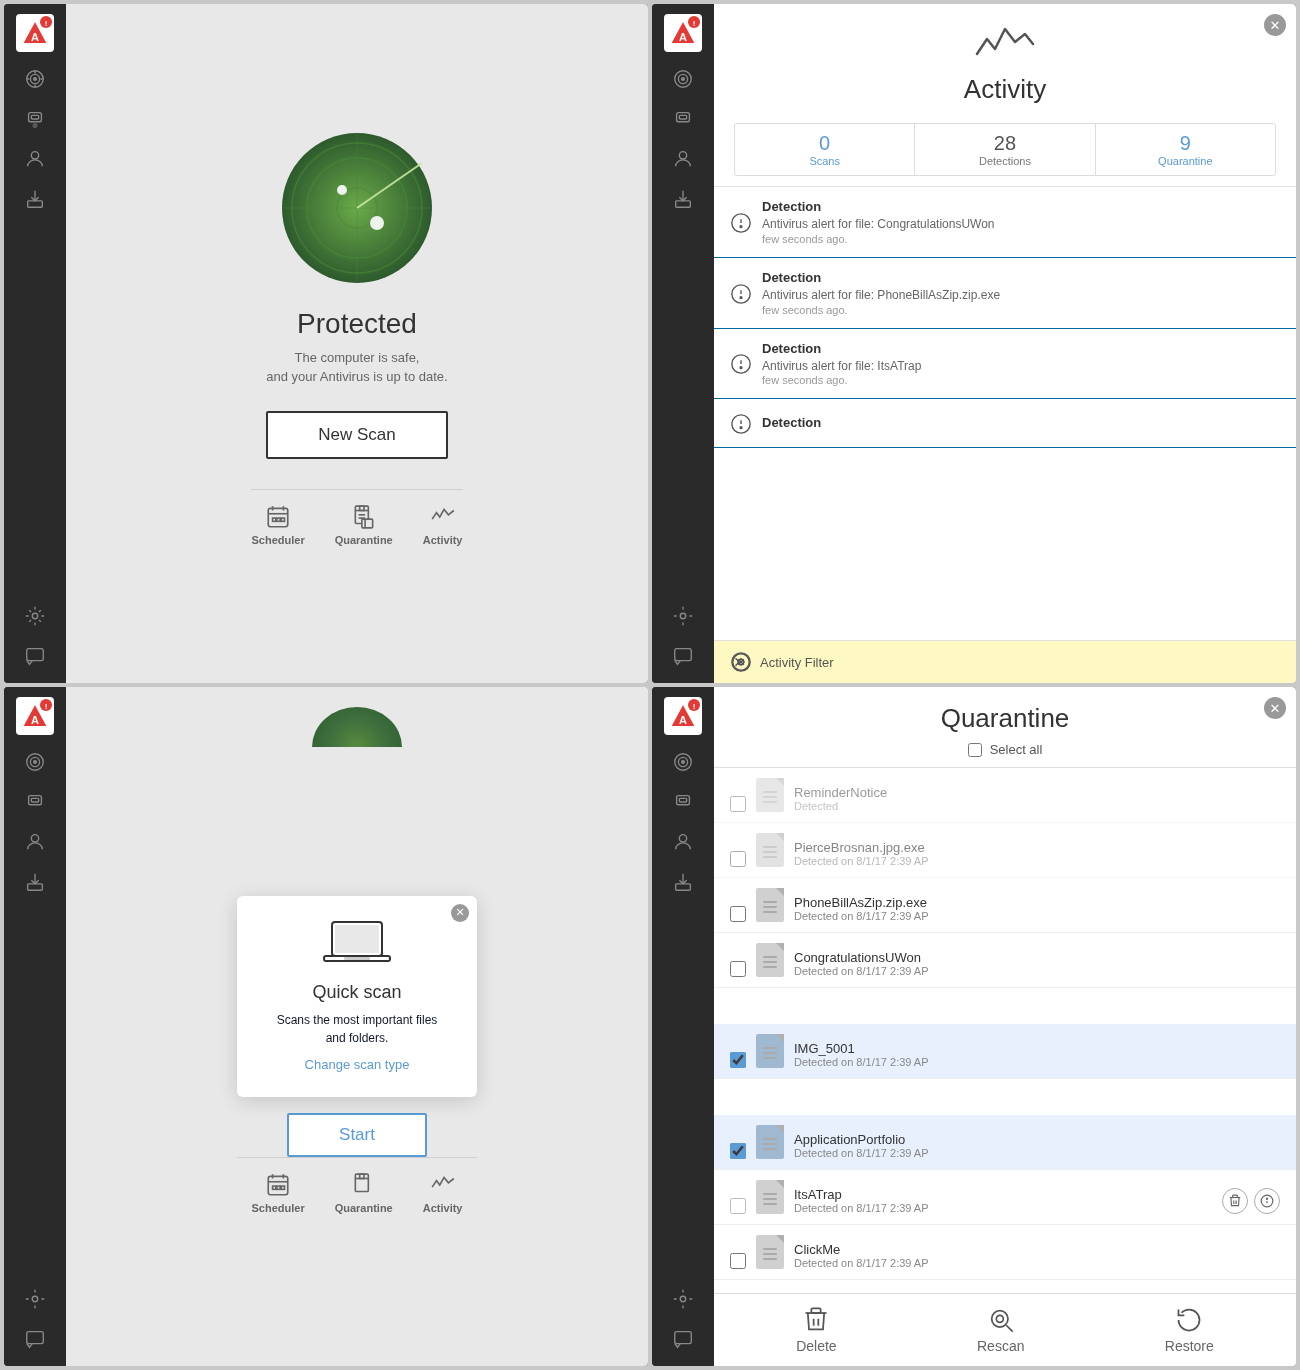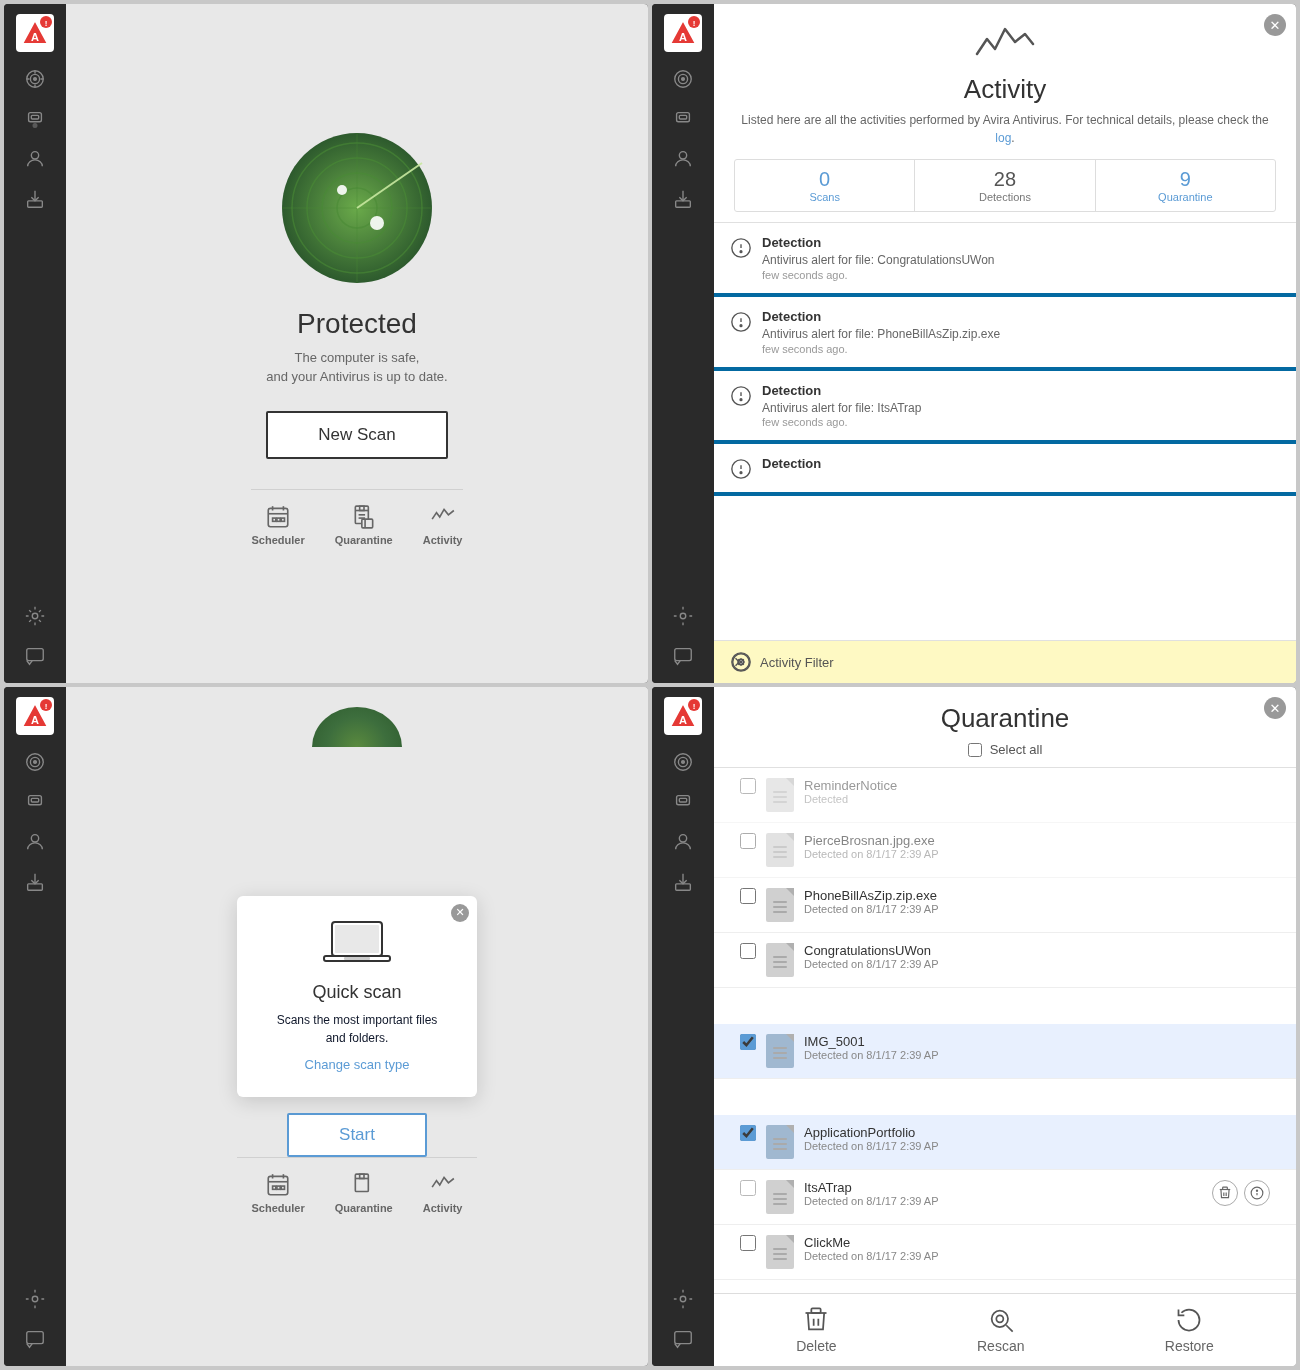--- a/index.html
+++ b/index.html
@@ -204,23 +204,23 @@
     }
     .stat-label.gray { color: #777; }
 
     .activity-list {
       flex: 1;
       overflow-y: auto;
       padding: 0;
     }
     .activity-item {
       display: flex;
-      align-items: flex-start;
+      align-items: center;
       padding: 12px 16px;
-      border-bottom: 4px solid #0369a1;
+      border-bottom: 1px solid #0369a1;
       gap: 10px;
     }
     .activity-item-icon {
       width: 22px;
       height: 22px;
       flex-shrink: 0;
       margin-top: 2px;
       color: #555;
     }
     .activity-item-content { flex: 1; }
@@ -347,22 +347,22 @@
       gap: 8px;
       font-size: 13px;
       color: #555;
     }
     .quarantine-list {
       flex: 1;
       overflow-y: auto;
     }
     .quarantine-item {
       display: flex;
-      align-items: flex-start;
-      padding: 10px 26px;
+      align-items: flex-end;
+      padding: 10px 16px;
       border-bottom: 1px solid #eee;
       gap: 10px;
       position: relative;
     }
     .quarantine-item.checked-blue { background: #e8f0fe; margin-top: 36px; }
     .q-checkbox {
       width: 16px;
       height: 16px;
       flex-shrink: 0;
       accent-color: #5b9bd5;
@@ -658,23 +658,20 @@
   <div class="activity-panel">
     <div class="close-btn">✕</div>
 
     <div class="activity-header">
       <div class="activity-wave-icon">
         <svg width="60" height="40" viewBox="0 0 60 40">
           <polyline points="2,30 12,15 20,25 30,5 40,18 50,10 58,20" fill="none" stroke="#555" stroke-width="2.5" stroke-linecap="round" stroke-linejoin="round"></polyline>
         </svg>
       </div>
       <div class="activity-title">Activity</div>
-      <div class="activity-desc">
-        <span>Listed here are all the activities performed by Avira Antivirus. For technical details, please check the</span> <a href="#">log</a>.
-      </div>
       <div class="activity-stats">
         <div class="stat-item">
           <div class="stat-number">0</div>
           <div class="stat-label">Scans</div>
         </div>
         <div class="stat-item">
           <div class="stat-number gray">28</div>
           <div class="stat-label gray">Detections</div>
         </div>
         <div class="stat-item">

